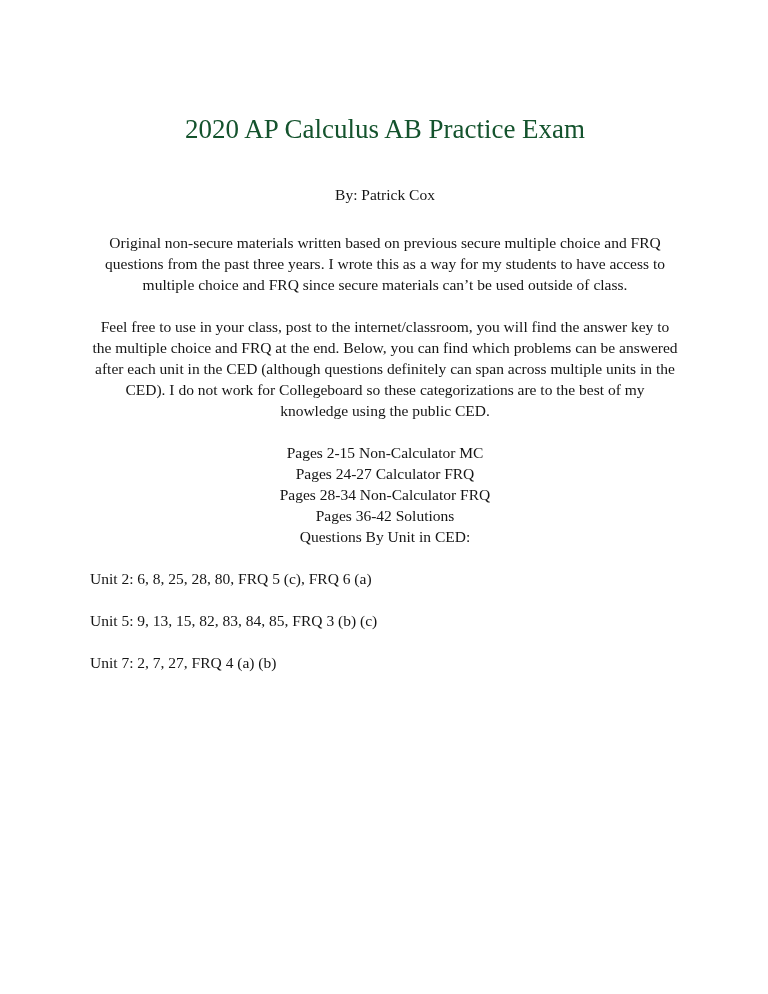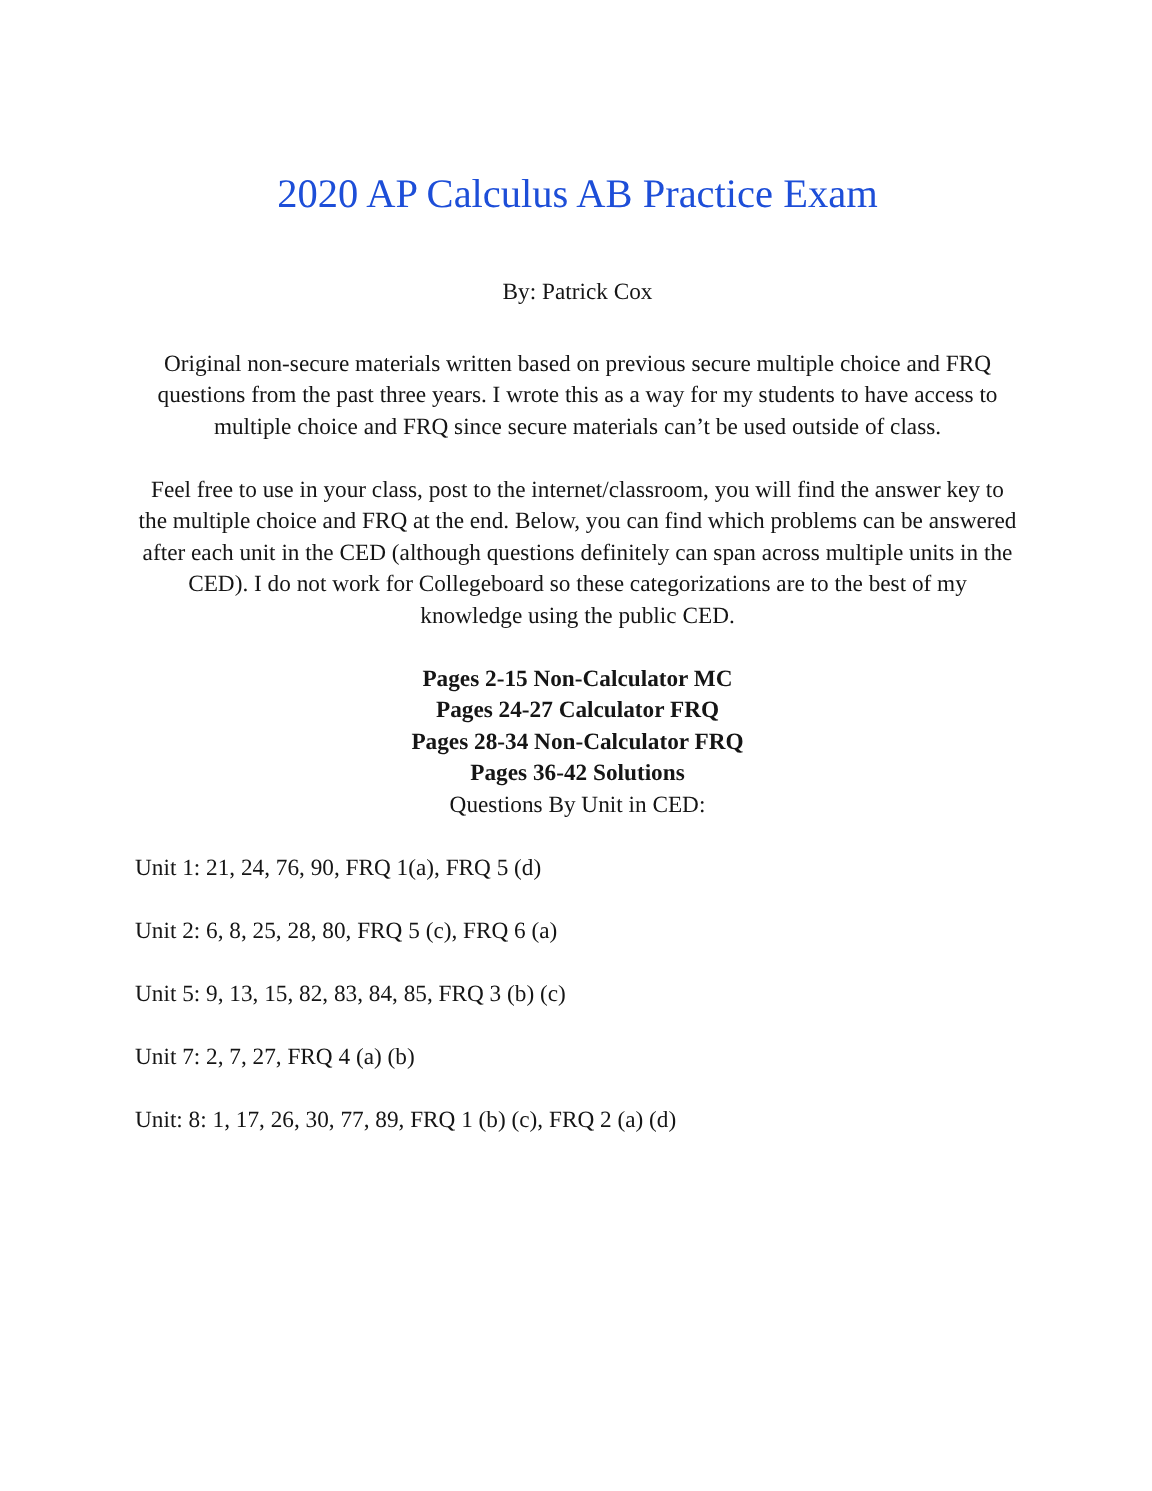--- a/index.html
+++ b/index.html
@@ -18,37 +18,36 @@
       color: #151515;
       font-size: 15.5px;
       line-height: 21px;
     }
     .title {
       font-size: 27px;
       font-weight: 400;
       text-align: center;
       margin: 0 0 38px 0;
       line-height: 34px;
-      color: #1d4ed8;
+      color: #14532d;
     }
     .byline {
       text-align: center;
       margin: 0 0 27px 0;
     }
     .para {
       text-align: center;
       margin: 0 0 21px 0;
     }
     .pages-list {
       text-align: center;
       margin: 0;
     }
     .pages-list .pages-line {
       margin: 0;
-      font-weight: bold;
     }
     .units-heading {
       text-align: center;
       margin: 0;
     }
     .unit-line {
       text-align: left;
       margin: 21px 0 0 0;
     }
   </style>
@@ -67,19 +66,17 @@
 
   <div class="pages-list">
     <div class="pages-line">Pages 2-15 Non-Calculator MC</div>
     <div class="pages-line">Pages 24-27 Calculator FRQ</div>
     <div class="pages-line">Pages 28-34 Non-Calculator FRQ</div>
     <div class="pages-line">Pages 36-42 Solutions</div>
   </div>
 
   <div class="units-heading">Questions By Unit in CED:</div>
 
-  <div class="unit-line">Unit 1: 21, 24, 76, 90, FRQ 1(a), FRQ 5 (d)</div>
   <div class="unit-line">Unit 2: 6, 8, 25, 28, 80, FRQ 5 (c), FRQ 6 (a)</div>
   <div class="unit-line">Unit 5: 9, 13, 15, 82, 83, 84, 85, FRQ 3 (b) (c)</div>
   <div class="unit-line">Unit 7: 2, 7, 27, FRQ 4 (a) (b)</div>
-  <div class="unit-line">Unit: 8: 1, 17, 26, 30, 77, 89, FRQ 1 (b) (c), FRQ 2 (a) (d)</div>
 
 </div>
 
 </body></html>

